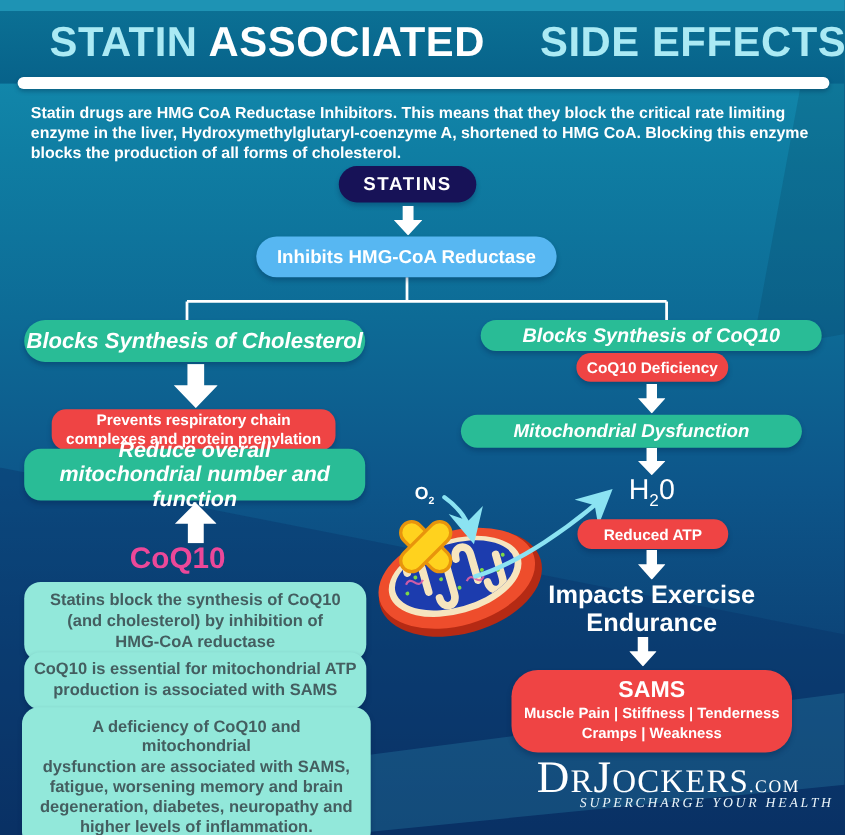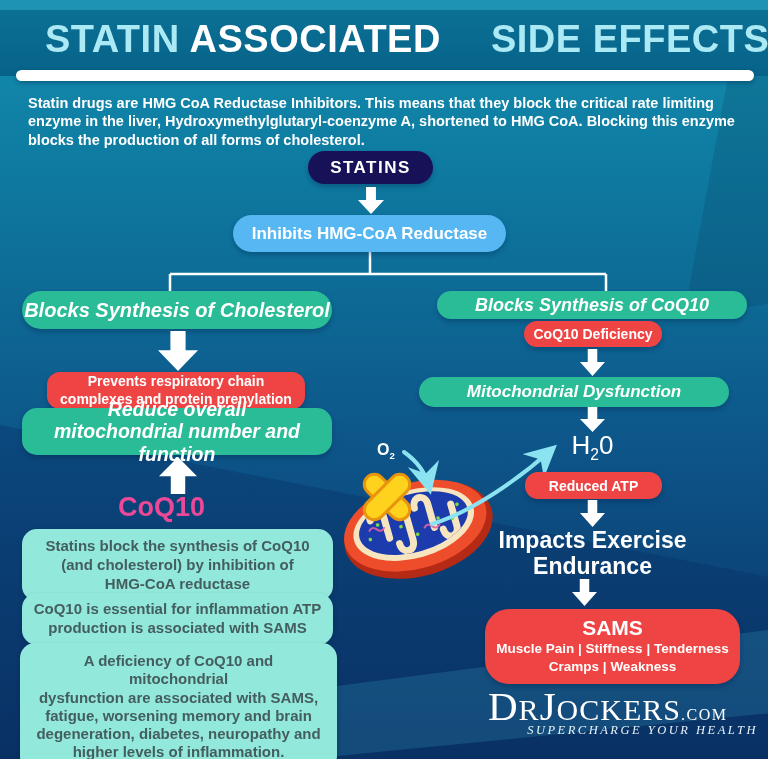--- a/index.html
+++ b/index.html
@@ -64,21 +64,21 @@
   .rpill2 { left:419px; top:377px; width:310px; height:30px; border-radius:15px;
             font-size:17px; font-weight:bold; }
   .o2-label { position:absolute; left:377px; top:441px; color:#fff; font-size:16px; font-weight:bold; }
   .h2o-label { position:absolute; left:540px; top:430px; width:105px; text-align:center;
             color:#fff; font-size:26px; font-weight:normal; }
   .o2-label sub, .h2o-label sub { font-size:60%; }
   .reduced-atp-pill { left:525px; top:472px; width:137px; height:27px; border-radius:13px;
             font-size:14px; font-weight:bold; }
   .impacts-label { position:absolute; left:480px; top:528px; width:225px; text-align:center;
             color:#fff; font-size:23px; font-weight:bold; line-height:1.12; }
-  .sams-box { left:485px; top:609px; width:255px; border-radius:24px; padding:7px 4px 9px;
+  .sams-box { left:465px; top:609px; width:255px; border-radius:24px; padding:7px 4px 9px;
             flex-direction:column; }
   .sams-title { font-size:21px; font-weight:bold; }
   .sams-lines { font-size:13.5px; font-weight:bold; line-height:1.3; }
 
   .arrow { position:absolute; background:#FFFFFF; filter:drop-shadow(0 2px 2px rgba(0,30,60,.35)); }
   .a-down { clip-path:polygon(31% 0,69% 0,69% 48%,100% 48%,50% 100%,0 48%,31% 48%); }
   .a-up   { clip-path:polygon(50% 0,100% 52%,69% 52%,69% 100%,31% 100%,31% 52%,0 52%); }
   .a-statins { left:358px; top:187px; width:26px; height:27px; }
   .a-left-big { left:158px; top:331px; width:40px; height:40px; }
   .a-coq10-up { left:159px; top:457px; width:38px; height:37px; }
@@ -128,21 +128,21 @@
   <div class="arrow a-down a-left-big"></div>
   <div class="boxc royal prevents-box pre">Prevents respiratory chain
 complexes and protein prenylation</div>
   <div class="boxc green reduce-box pre">Reduce overall
 mitochondrial number and function</div>
   <div class="arrow a-up a-coq10-up"></div>
   <div class="coq10-label">CoQ10</div>
   <div class="boxc mint mint1 pre">Statins block the synthesis of CoQ10
 (and cholesterol) by inhibition of
 HMG-CoA reductase</div>
-  <div class="boxc mint mint2 pre">CoQ10 is essential for inflammation ATP
+  <div class="boxc mint mint2 pre">CoQ10 is essential for mitochondrial ATP
 production is associated with SAMS</div>
   <div class="boxc mint mint3 pre">A deficiency of CoQ10 and mitochondrial
 dysfunction are associated with SAMS,
 fatigue, worsening memory and brain
 degeneration, diabetes, neuropathy and
 higher levels of inflammation.</div>
 
   <div class="pill green rpill1">Blocks Synthesis of CoQ10</div>
   <div class="pill royal defic-pill">CoQ10 Deficiency</div>
   <div class="arrow a-down a-r1"></div>

